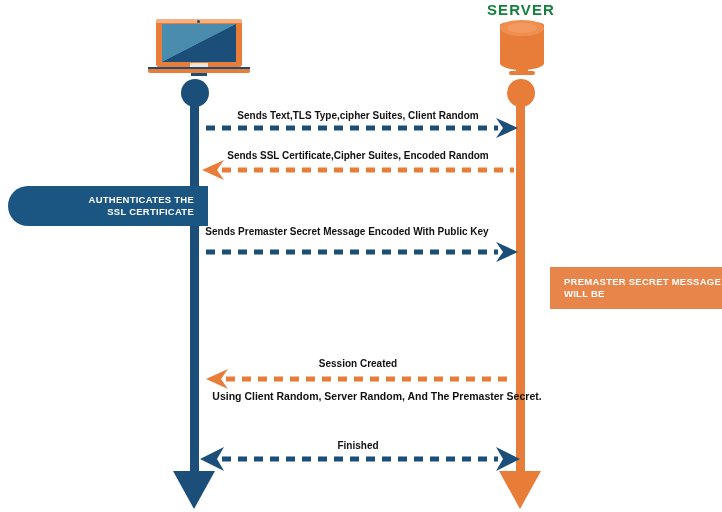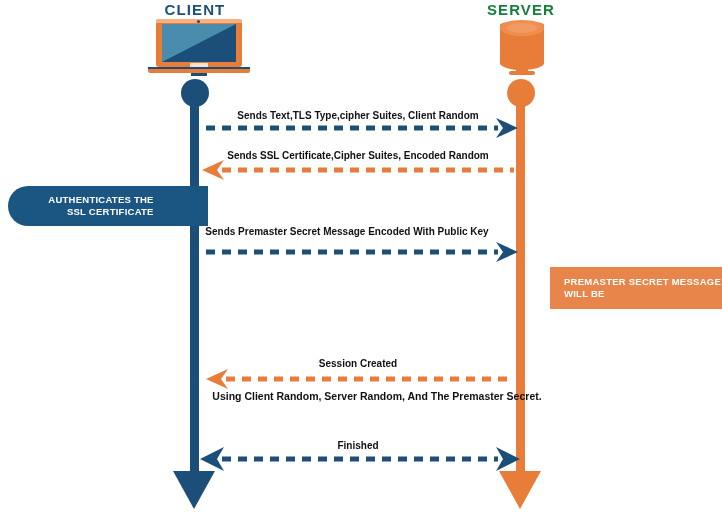--- a/index.html
+++ b/index.html
@@ -188,30 +188,29 @@
   }
   .note-server {
     background: #e8854a;
     border-radius: 0 22px 22px 0;
     justify-content: flex-start;
     text-align: left;
     padding-left: 14px;
     box-sizing: border-box;
     margin-left: 28px;
   }
-  #note-auth { left: 8px; top: 186px; width: 200px; height: 40px; justify-content: center; }
+  #note-auth { left: 8px; top: 186px; width: 200px; height: 40px; }
   #note-premaster { left: 522px; top: 267px; width: 192px; height: 42px; }
   #note-read { left: 522px; top: 318px; width: 180px; height: 42px; }
 </style>
 </head>
 <body>
 
 <div id="canvas">
 
-  <div class="actor-title" id="client-title">CLIENT</div>
 
   <div class="abs" id="laptop">
     <div class="lap-body"></div>
     <div class="lap-bezel-top"></div>
     <div class="lap-screen"></div>
     <div class="lap-cam"></div>
     <div class="lap-touch"></div>
     <div class="lap-base"></div>
     <div class="lap-base-dark"></div>
     <div class="lap-foot"></div>

